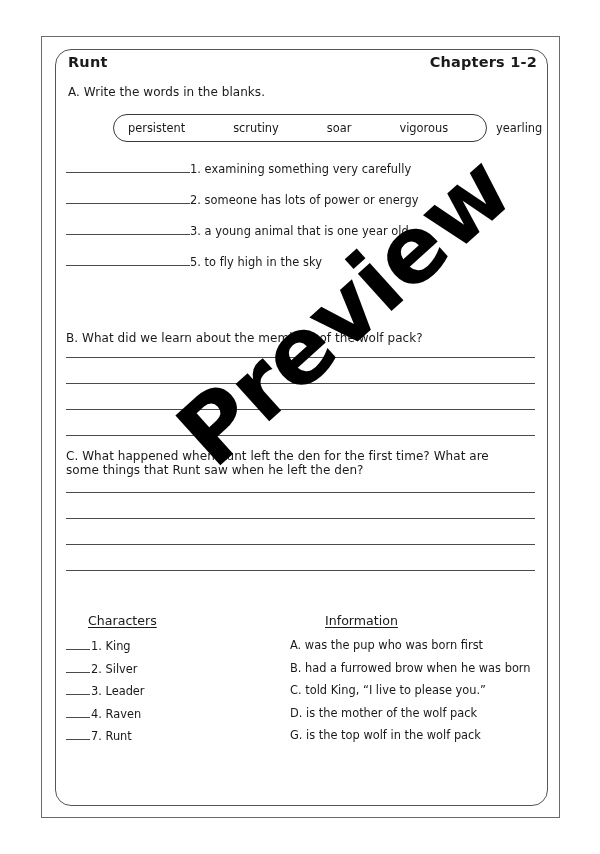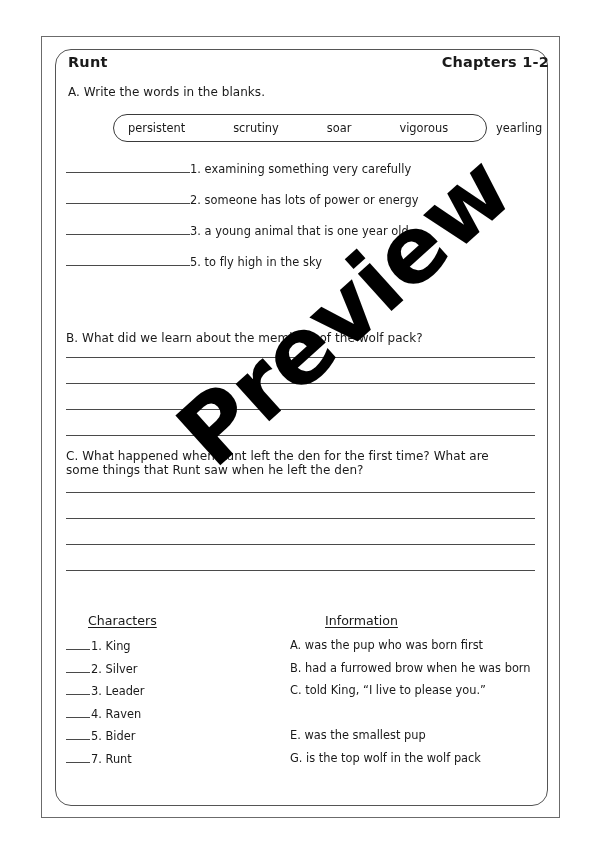--- a/index.html
+++ b/index.html
@@ -53,21 +53,21 @@
 
   
   #doc-title {
     left: 68px;
     top: 54px;
     font-size: 14.5px;
     font-weight: bold;
     letter-spacing: 0.2px;
   }
   #doc-chapters {
-    right: 51px;
+    right: 63px;
     top: 54px;
     font-size: 14.5px;
     font-weight: bold;
     letter-spacing: 0.2px;
     text-align: right;
   }
 
   
   .instruction {
     font-size: 12px;
@@ -251,24 +251,21 @@
     <div class="match-row">
       <span class="match-left"><span class="match-blank"></span><span>2.</span> <span>Silver</span></span>
       <span class="match-right"><span>B.</span> <span>had a furrowed brow when he was born</span></span>
     </div>
     <div class="match-row">
       <span class="match-left"><span class="match-blank"></span><span>3.</span> <span>Leader</span></span>
       <span class="match-right"><span>C.</span> <span>told King, “I live to please you.”</span></span>
     </div>
     <div class="match-row">
       <span class="match-left"><span class="match-blank"></span><span>4.</span> <span>Raven</span></span>
-    </div>
-    <div class="match-row">
-      <span class="match-left"><span class="match-blank"></span><span>5.</span> <span>Bider</span></span>
-      <span class="match-right"><span>E.</span> <span>was the smallest pup</span></span>
+      <span class="match-right"><span>D.</span> <span>is the mother of the wolf pack</span></span>
     </div>
     <div class="match-row">
       <span class="match-left"><span class="match-blank"></span><span>7.</span> <span>Runt</span></span>
       <span class="match-right"><span>G.</span> <span>is the top wolf in the wolf pack</span></span>
     </div>
   </div>
 
 </div>
 
 <div id="watermark">Preview</div>

